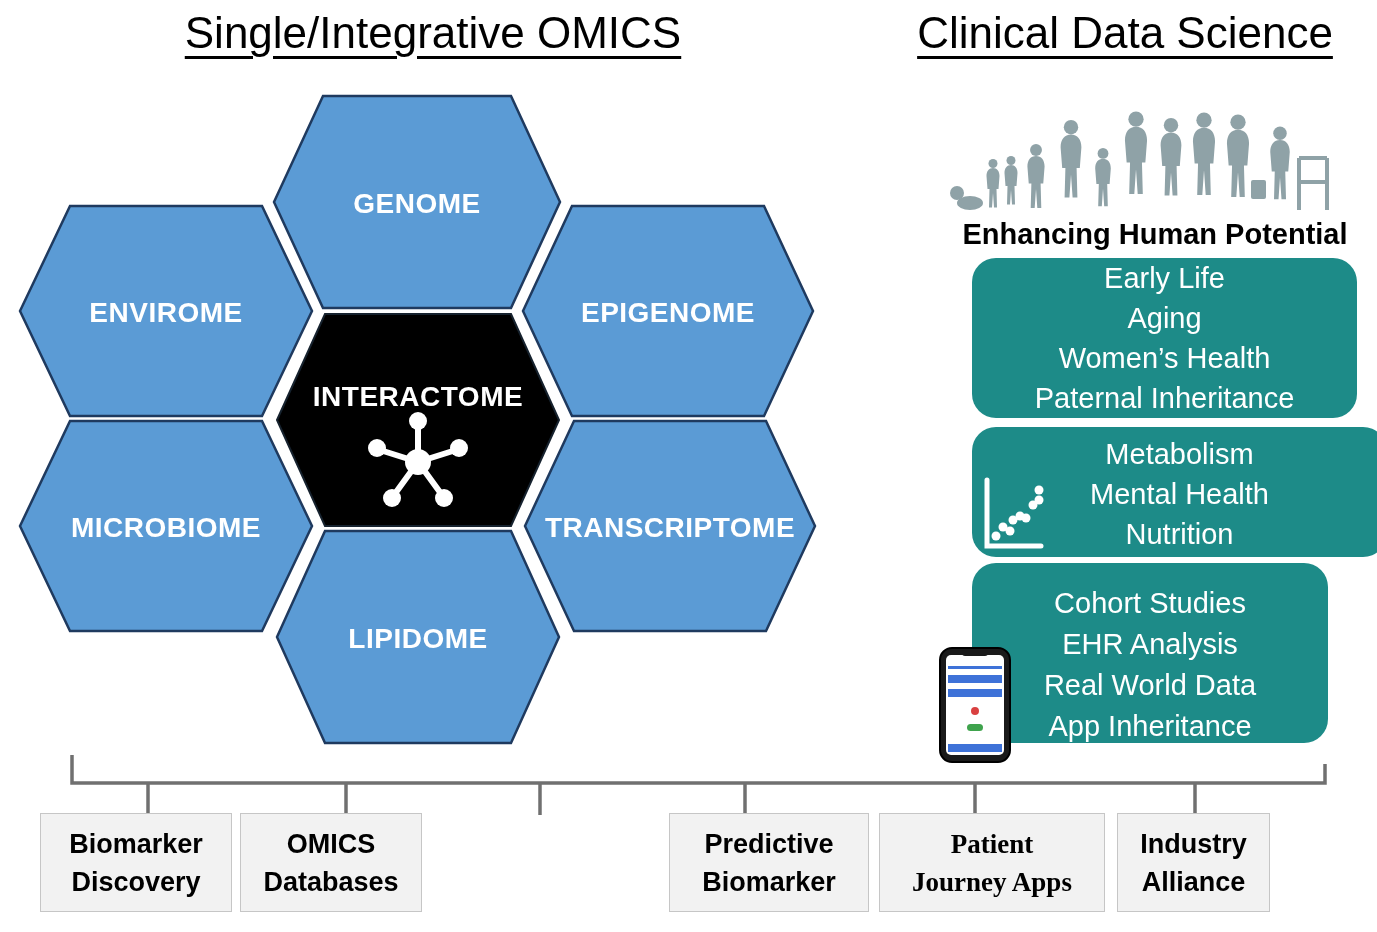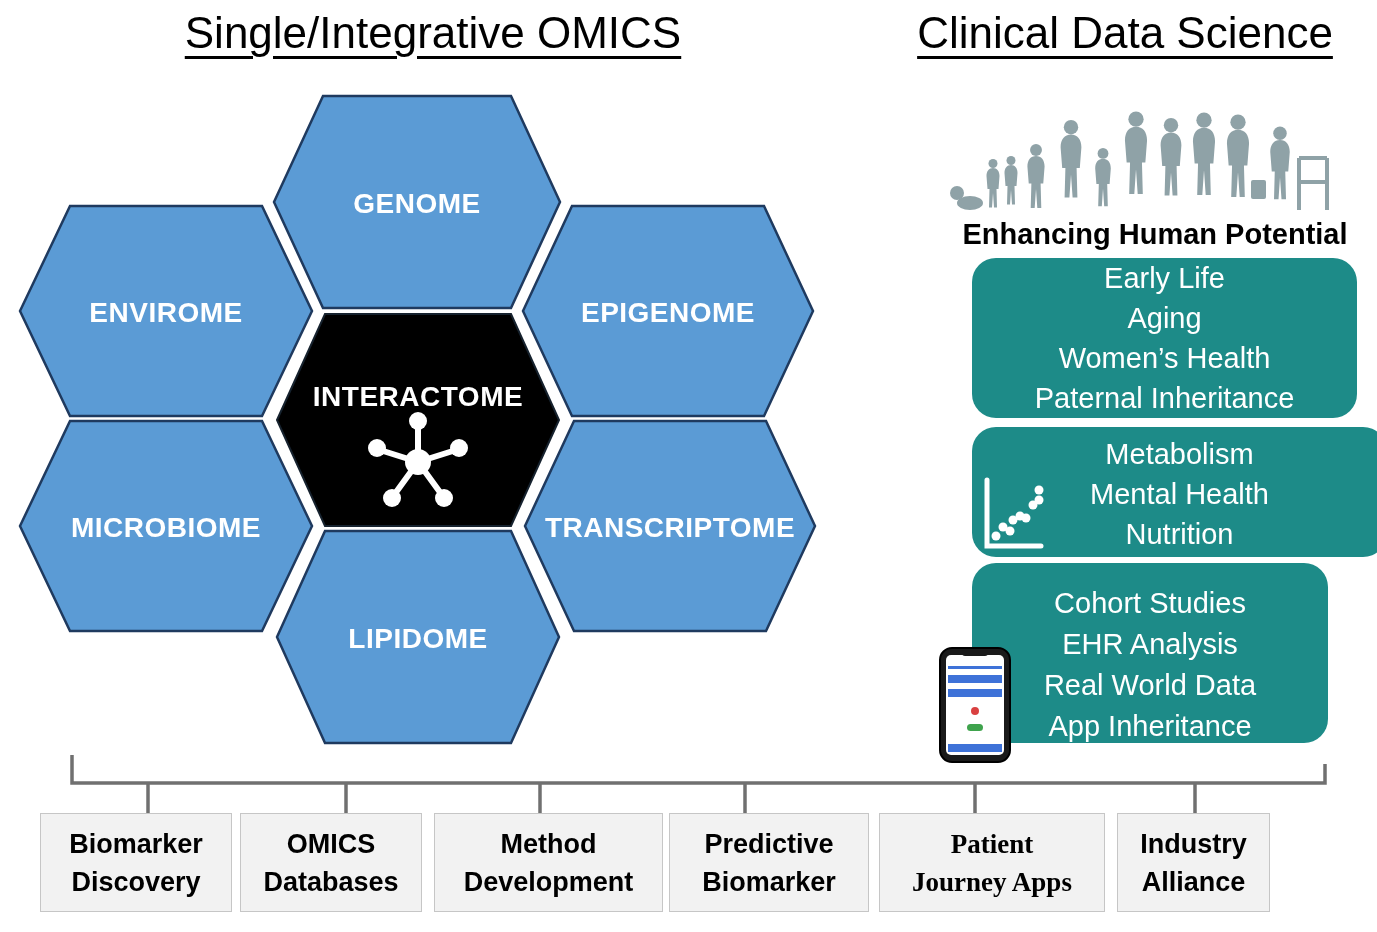--- a/index.html
+++ b/index.html
@@ -193,24 +193,20 @@
   </svg>
 
   <div class="pillar-box box-1">
     <div class="pillar-line">Biomarker</div>
     <div class="pillar-line">Discovery</div>
   </div>
   <div class="pillar-box box-2">
     <div class="pillar-line">OMICS</div>
     <div class="pillar-line">Databases</div>
   </div>
-  <div class="pillar-box box-3">
-    <div class="pillar-line">Method</div>
-    <div class="pillar-line">Development</div>
-  </div>
   <div class="pillar-box box-4">
     <div class="pillar-line">Predictive</div>
     <div class="pillar-line">Biomarker</div>
   </div>
   <div class="pillar-box box-5">
     <div class="pillar-line">Patient</div>
     <div class="pillar-line">Journey Apps</div>
   </div>
   <div class="pillar-box box-6">
     <div class="pillar-line">Industry</div>

